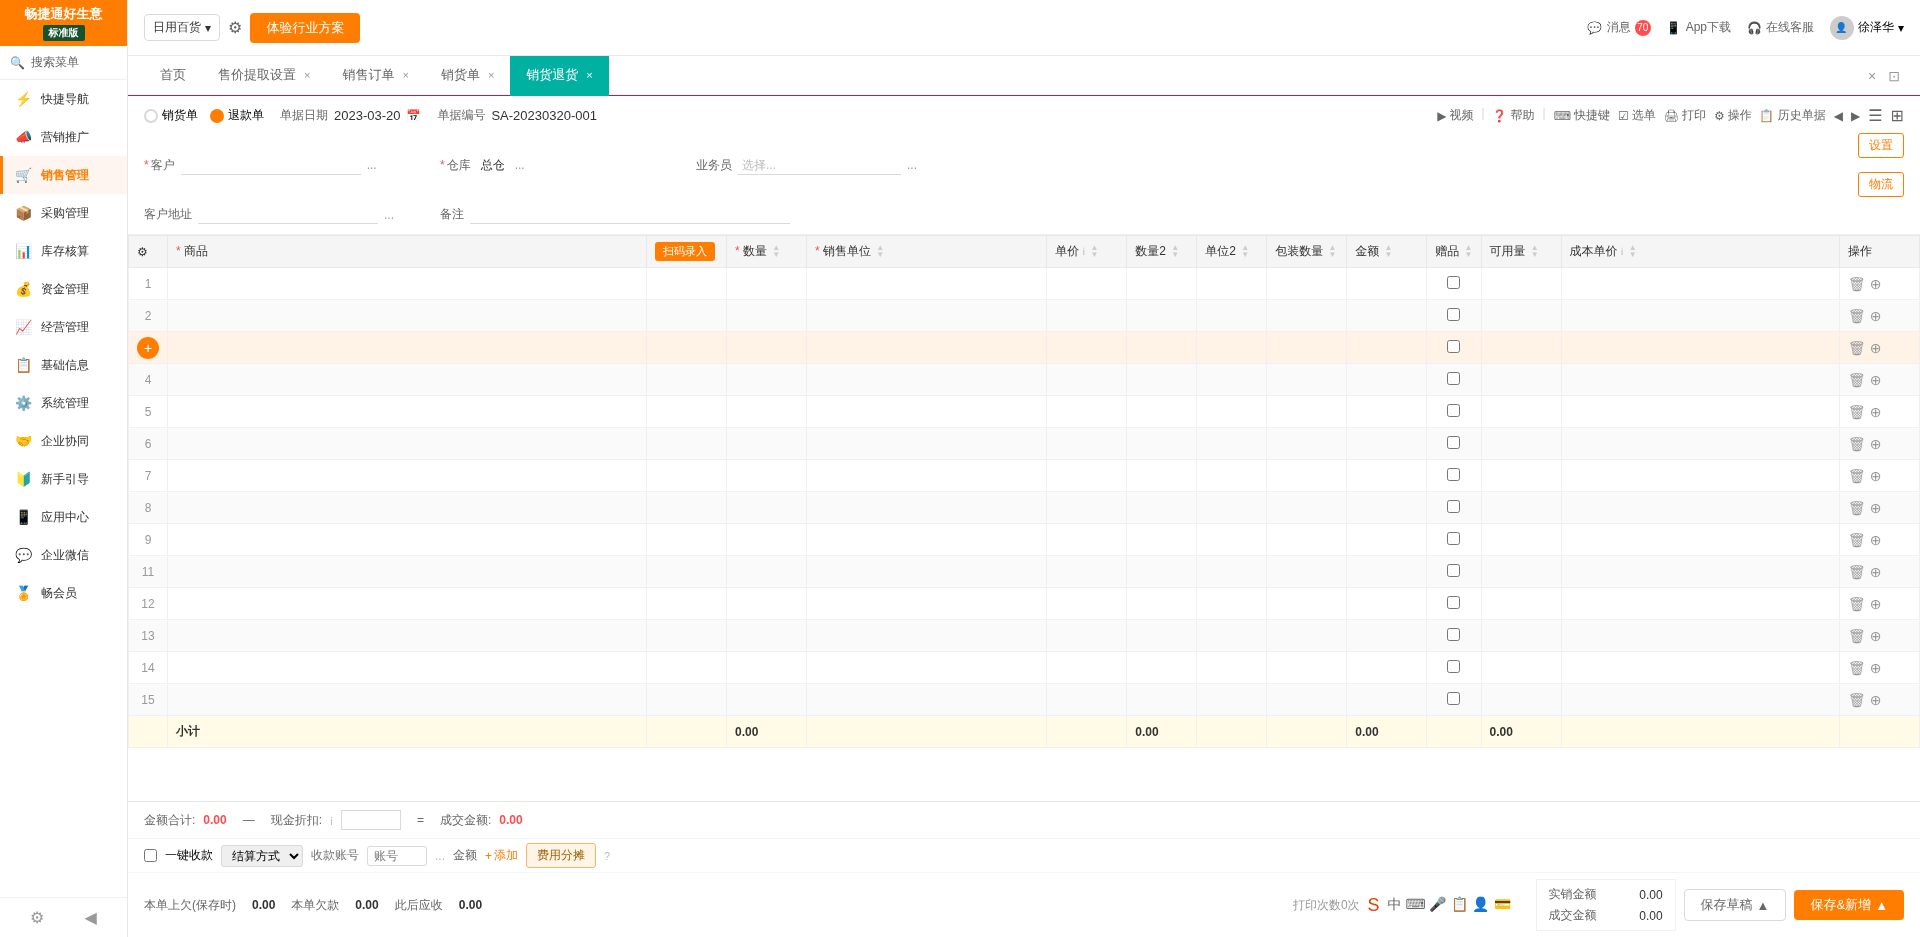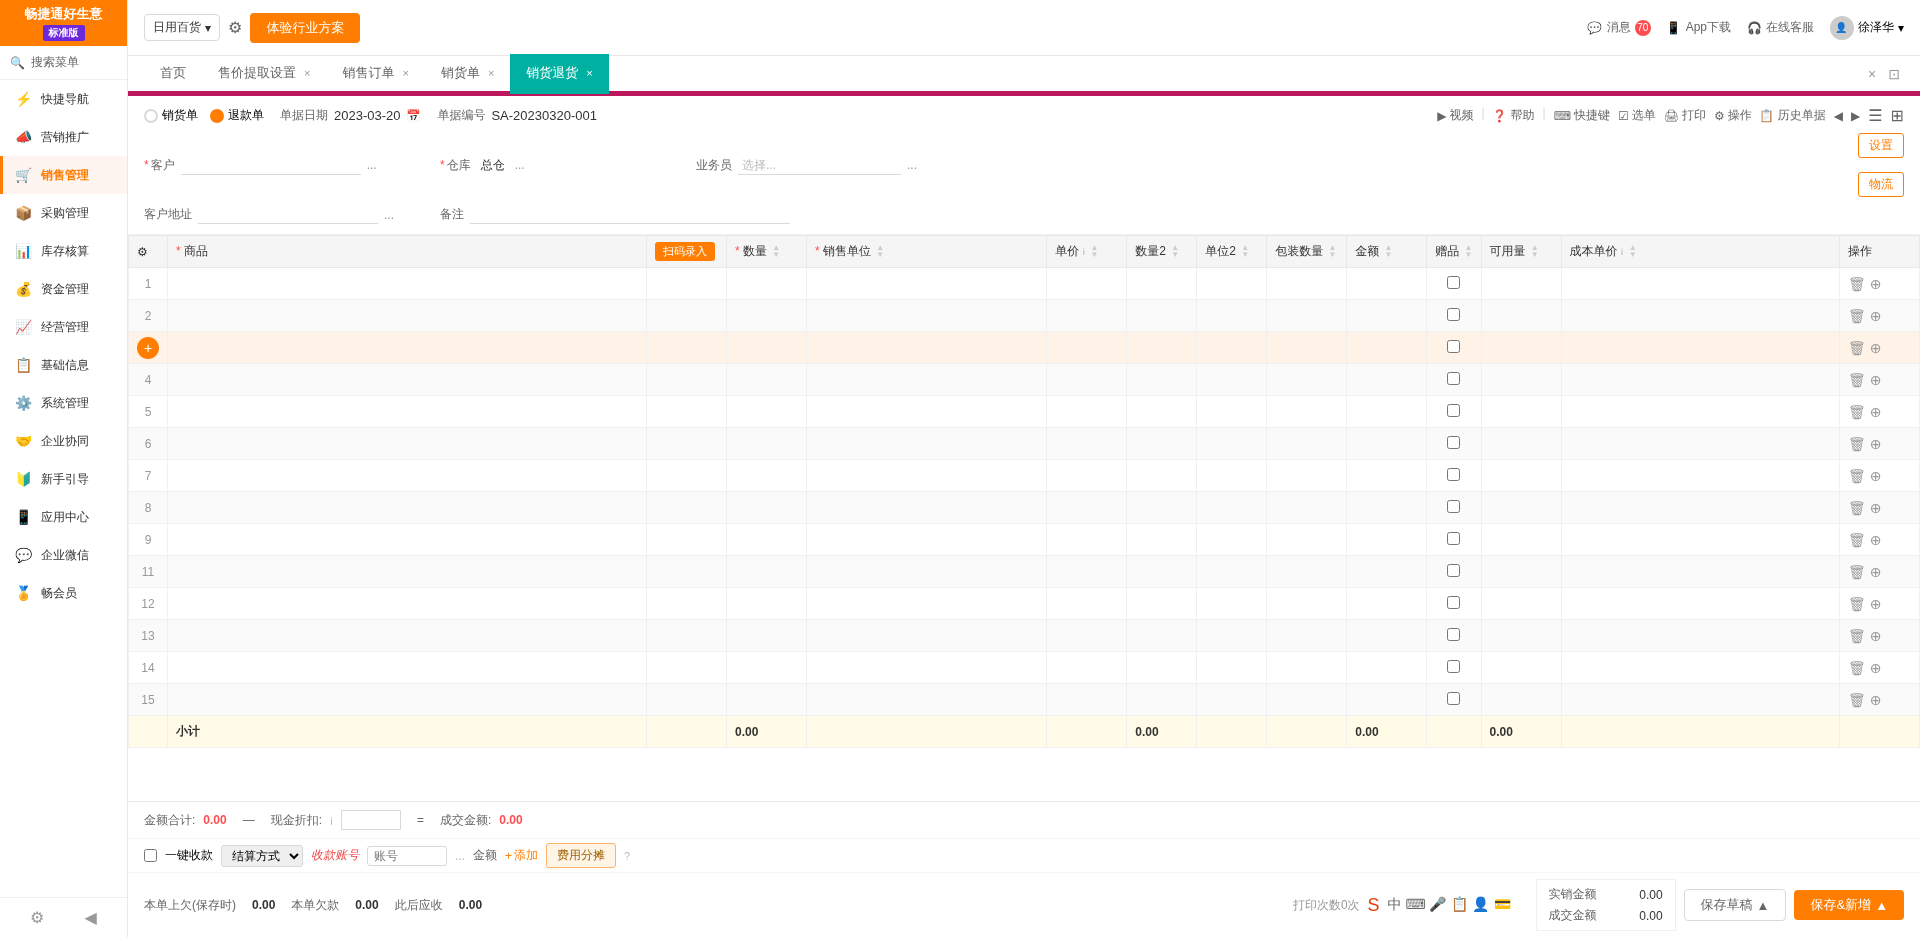--- a/index.html
+++ b/index.html
@@ -23,21 +23,21 @@
     .topbar-select { display: flex; align-items: center; gap: 4px; border: 1px solid #d9d9d9; border-radius: 4px; padding: 4px 8px; cursor: pointer; color: #333; }
     .topbar-gear { cursor: pointer; color: #666; font-size: 16px; }
     .topbar-btn { background: #ff7d00; color: #fff; border: none; border-radius: 4px; padding: 6px 16px; cursor: pointer; font-size: 13px; }
     .topbar-right { display: flex; align-items: center; gap: 16px; }
     .topbar-icon-btn { display: flex; align-items: center; gap: 4px; cursor: pointer; color: #666; font-size: 12px; }
     .badge { background: #ff4d4f; color: #fff; border-radius: 50%; width: 16px; height: 16px; font-size: 10px; display: inline-flex; align-items: center; justify-content: center; }
     .user-info { display: flex; align-items: center; gap: 4px; cursor: pointer; }
     .avatar { width: 24px; height: 24px; border-radius: 50%; background: #ccc; display: inline-flex; align-items: center; justify-content: center; font-size: 10px; }
 
     
-    .tabs { background: #fff; border-bottom: 5px solid #be185d; display: flex; align-items: center; padding: 0 16px; height: 40px; gap: 0; }
+    .tabs { background: #fff; border-bottom: 1px solid #be185d; display: flex; align-items: center; padding: 0 16px; height: 40px; gap: 0; }
     .tab { padding: 0 16px; height: 40px; display: flex; align-items: center; gap: 4px; cursor: pointer; color: #666; font-size: 13px; border-bottom: 2px solid transparent; white-space: nowrap; }
     .tab.active { color: #fff; background: #00b0a0; border-bottom: 2px solid #00b0a0; }
     .tab .close { margin-left: 4px; font-size: 11px; color: #999; cursor: pointer; }
     .tab.active .close { color: #fff; }
     .tabs-actions { margin-left: auto; display: flex; gap: 4px; }
     .tabs-actions span { cursor: pointer; font-size: 14px; color: #999; padding: 2px 4px; }
 
     
     .form-area { background: #fff; padding: 10px 16px; border-bottom: 1px solid #f0f0f0; }
     .form-row { display: flex; align-items: center; gap: 16px; margin-bottom: 8px; }
@@ -100,21 +100,21 @@
     .th-sort { display: inline-flex; flex-direction: column; margin-left: 2px; vertical-align: middle; }
     .th-sort span { line-height: 0.8; color: #ccc; font-size: 8px; }
   </style>
 </head>
 <body>
 
 <div class="sidebar">
   <div class="sidebar-logo">
     <div>
       <div style="font-size:13px;font-weight:bold;">畅捷通好生意</div>
-      <div style="font-size:10px;background:#6d28d9;padding:1px 6px;border-radius:2px;margin-top:2px;display:inline-block;">标准版</div>
+      <div style="font-size:10px;background:#14532d;padding:1px 6px;border-radius:2px;margin-top:2px;display:inline-block;">标准版</div>
     </div>
   </div>
 
   <div class="sidebar-search">
     <span>🔍</span>
     <span>搜索菜单</span>
   </div>
 
   <div class="sidebar-item">
     <span class="icon">⚡</span>
@@ -769,22 +769,22 @@
           <span class="total-value">0.00</span>
         </div>
       </div>
 
       <div class="bottom-row2">
         <input type="checkbox" style="">
         <span>一键收款</span>
         <select class="bottom-select">
           <option>结算方式</option>
         </select>
-        <span style="color:#ef4444;font-style:italic;">收款账号</span>
-        <input class="bottom-select" placeholder="账号" style="width: 80px;">
+        <span style="color:#737373;">收款账号</span>
+        <input class="bottom-select" placeholder="账号" style="width: 60px;">
         <span style="color:#bbb;cursor:pointer;">...</span>
         <span style="color:#666;">金额</span>
         <span class="add-btn">
           <span>+</span>
           <span>添加</span>
         </span>
         <button class="expense-btn">费用分摊</button>
         <span style="color:#bbb;font-size:11px;cursor:pointer;">?</span>
       </div>
 

